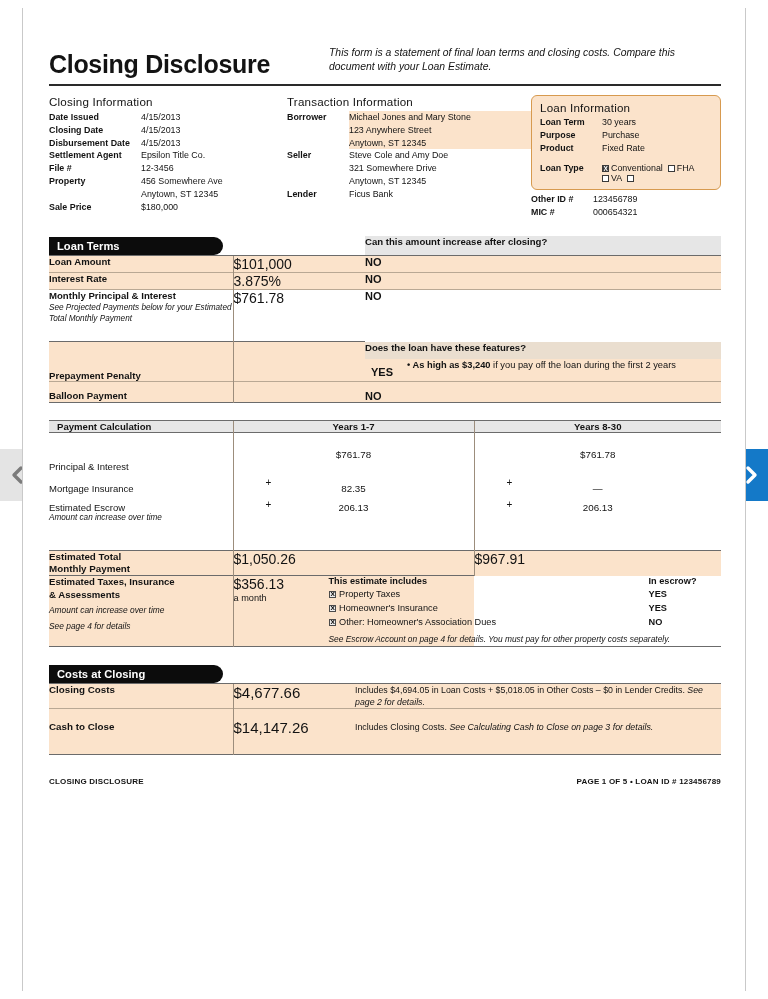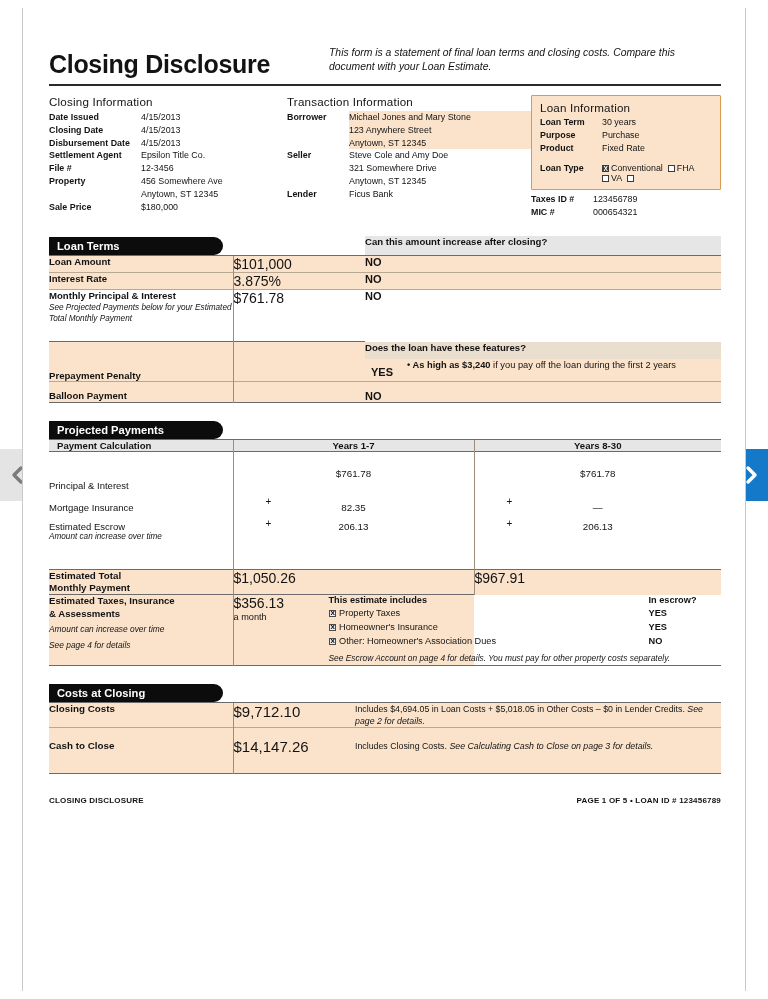--- a/index.html
+++ b/index.html
@@ -81,21 +81,21 @@
   .kv .k { font-weight: bold; width: 92px; flex: none; }
   .kv .v { flex: 1; }
   .col-transaction .kv .k { width: 62px; }
   .col-loan .kv .k { width: 62px; }
 
   .hl { background: #fbe3cb; }
 
   .loanbox {
     background: #fbe3cb;
     border: 1.3px solid #d79a4f;
-    border-radius: 1px;
+    border-radius: 6px;
     padding: 5px 8px 6px 8px;
   }
   .loanbox .col-head { margin-bottom: 2px; }
   .loan-type-row { display: flex; font-size: 8.9px; margin-top: 9px; }
   .loan-type-row .k { font-weight: bold; width: 62px; flex: none; }
   .cbx {
     display: inline-block; width: 7px; height: 7px;
     border: 1px solid #3a3a3a; background: #fff;
     position: relative; top: 1px; margin-right: 2px;
   }
@@ -292,21 +292,21 @@
             <div class="loan-type-row">
               <span class="k">Loan Type</span>
               <span class="v">
                 <span class="cbx checked"></span><span>Conventional</span>&nbsp;&nbsp;<span class="cbx"></span><span>FHA</span><br>
                 <span class="cbx"></span><span>VA</span>&nbsp;&nbsp;<span class="cbx"></span>
               </span>
             </div>
           </div>
           <div class="loan-after">
             <div class="kv">
-                <span class="k">Taxes ID #</span>
+                <span class="k">Other ID #</span>
                 <span class="v">123456789</span>
               </div>
             <div class="kv">
                 <span class="k">MIC #</span>
                 <span class="v">000654321</span>
               </div>
           </div>
         </div>
       </div>
 
@@ -380,25 +380,20 @@
       </div>
 
       <div class="section">
         <table class="grid">
           <colgroup>
               <col style="width:184px">
               <col style="width:241px">
               <col style="width:247px">
             </colgroup>
           <tbody>
-              <tr>
-            <td colspan="3" style="padding:0;position:relative;height:19px;">
-              <div class="tab">Projected Payments</div>
-            </td>
-          </tr>
           <tr>
             <td class="pp-head l rule-top">Payment Calculation</td>
             <td class="pp-head c rule-top vdiv">Years 1-7</td>
             <td class="pp-head c rule-top vdiv">Years 8-30</td>
           </tr>
           <tr>
             <td class="pp-rowlabel rule-top" style="padding-top:28px">Principal &amp; Interest</td>
             <td class="pp-amt rule-top vdiv" style="padding-top:16px">$761.78</td>
             <td class="pp-amt rule-top vdiv" style="padding-top:16px">$761.78</td>
           </tr>
@@ -481,21 +476,21 @@
               <col style="width:366px">
             </colgroup>
           <tbody>
               <tr>
             <td colspan="3" style="padding:0;position:relative;height:19px;">
               <div class="tab">Costs at Closing</div>
             </td>
           </tr>
           <tr>
             <td class="cc-label peach rule-top">Closing Costs</td>
-            <td class="cc-amt peach rule-top vdiv">$9,712.10</td>
+            <td class="cc-amt peach rule-top vdiv">$4,677.66</td>
             <td class="cc-desc peach rule-top"><span>Includes $4,694.05 in Loan Costs + $5,018.05 in Other Costs – $0 in Lender Credits. </span><span class="it">See page 2 for details.</span></td>
           </tr>
           <tr>
             <td class="cc-label peach rule-thin" style="padding-top:12px;padding-bottom:22px">Cash to Close</td>
             <td class="cc-amt peach rule-thin vdiv" style="padding-top:10px">$14,147.26</td>
             <td class="cc-desc peach rule-thin" style="padding-top:12px"><span>Includes Closing Costs. </span><span class="it">See Calculating Cash to Close on page 3 for details.</span></td>
           </tr>
           <tr>
             <td class="rule-top" style="height:0"></td>
                 <td class="rule-top" style="height:0"></td>

